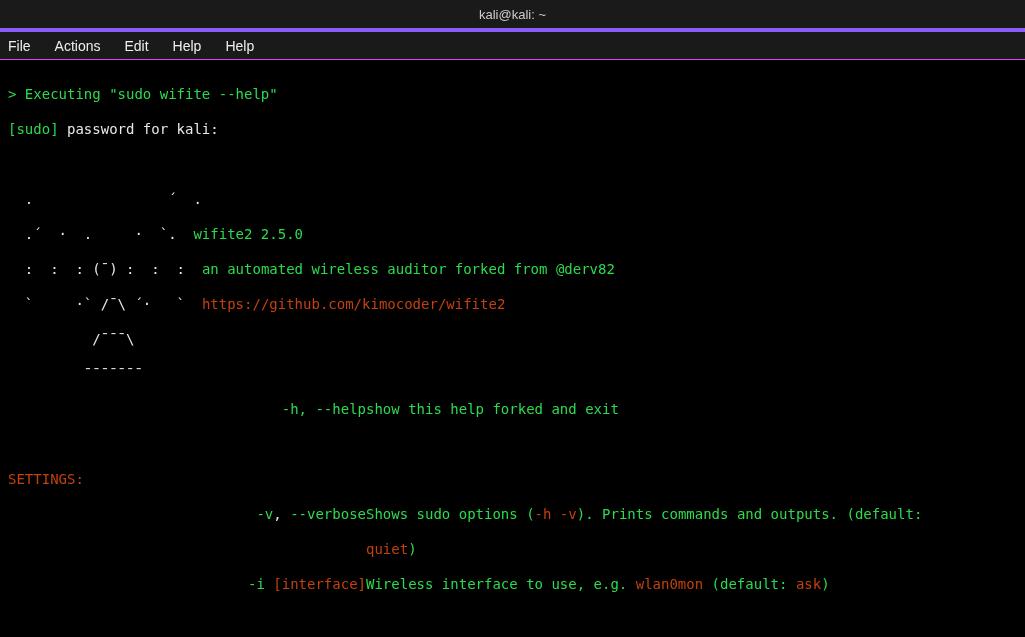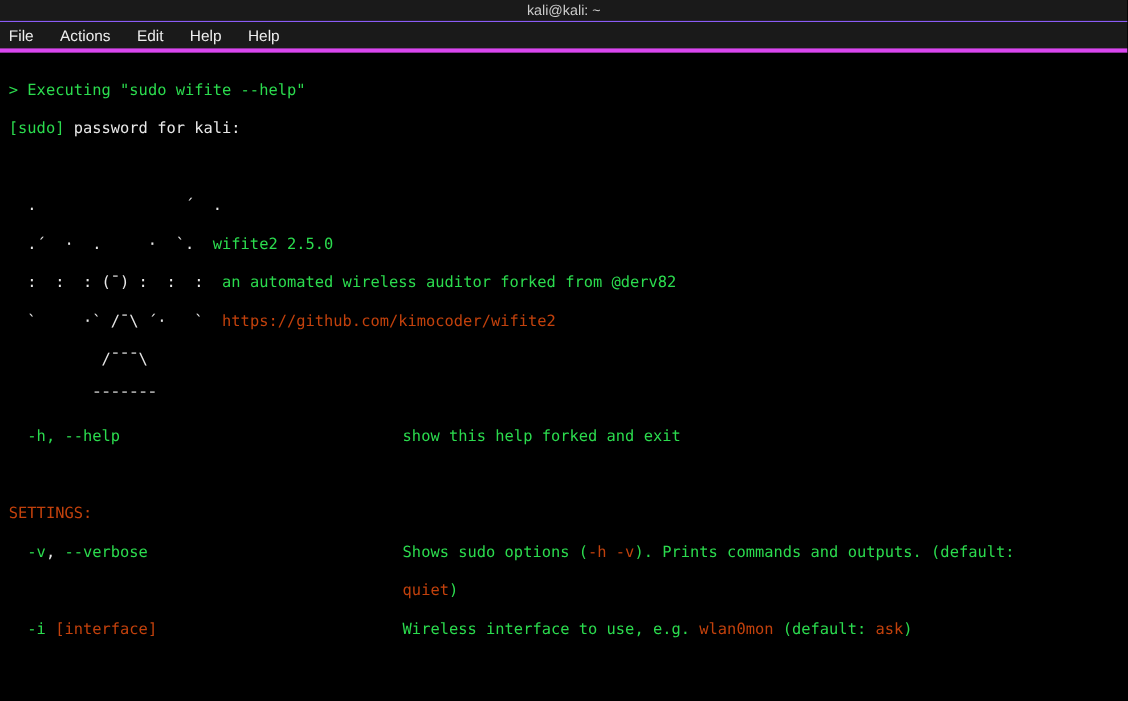--- a/index.html
+++ b/index.html
@@ -7,53 +7,53 @@
       background: #000; 
       color: #e0e0e0; 
       font-family: 'DejaVu Sans Mono', 'Courier New', monospace; 
       font-size: 14px;
       width: 1025px;
       height: 637px;
       overflow: hidden;
     }
     .titlebar {
       background: #1a1a1a;
-      height: 20px;
+      height: 32px;
       display: flex;
       align-items: center;
       justify-content: center;
       color: #ccc;
       font-family: sans-serif;
       font-size: 13px;
-      border-bottom: 1px solid #8b5cf6;
+      border-bottom: 4px solid #8b5cf6;
     }
     .menubar {
       background: #1a1a1a;
       height: 28px;
       display: flex;
       align-items: center;
       padding: 0 8px;
       gap: 24px;
       color: #eee;
       font-family: sans-serif;
       font-size: 14px;
-      border-bottom: 4px solid #d946ef;
+      border-bottom: 1px solid #d946ef;
     }
     .menu-item { cursor: pointer; }
     .terminal {
       background: #000;
       padding: 8px 8px;
       line-height: 1.25;
       white-space: pre;
       font-size: 14px;
     }
     .green { color: #2bdb4e; }
     .cyan { color: #c2410c; }
     .white { color: #e8e8e8; }
-    .opt { display: inline-block; width: 358px; vertical-align: top; }
+    .opt { display: inline-block; width: 358px; vertical-align: top; text-align: right; }
   </style>
 </head>
 <body>
 
 <div class="titlebar">
   <span>kali@kali: ~</span>
 </div>
 
 <div class="menubar">
   <span class="menu-item">File</span>

